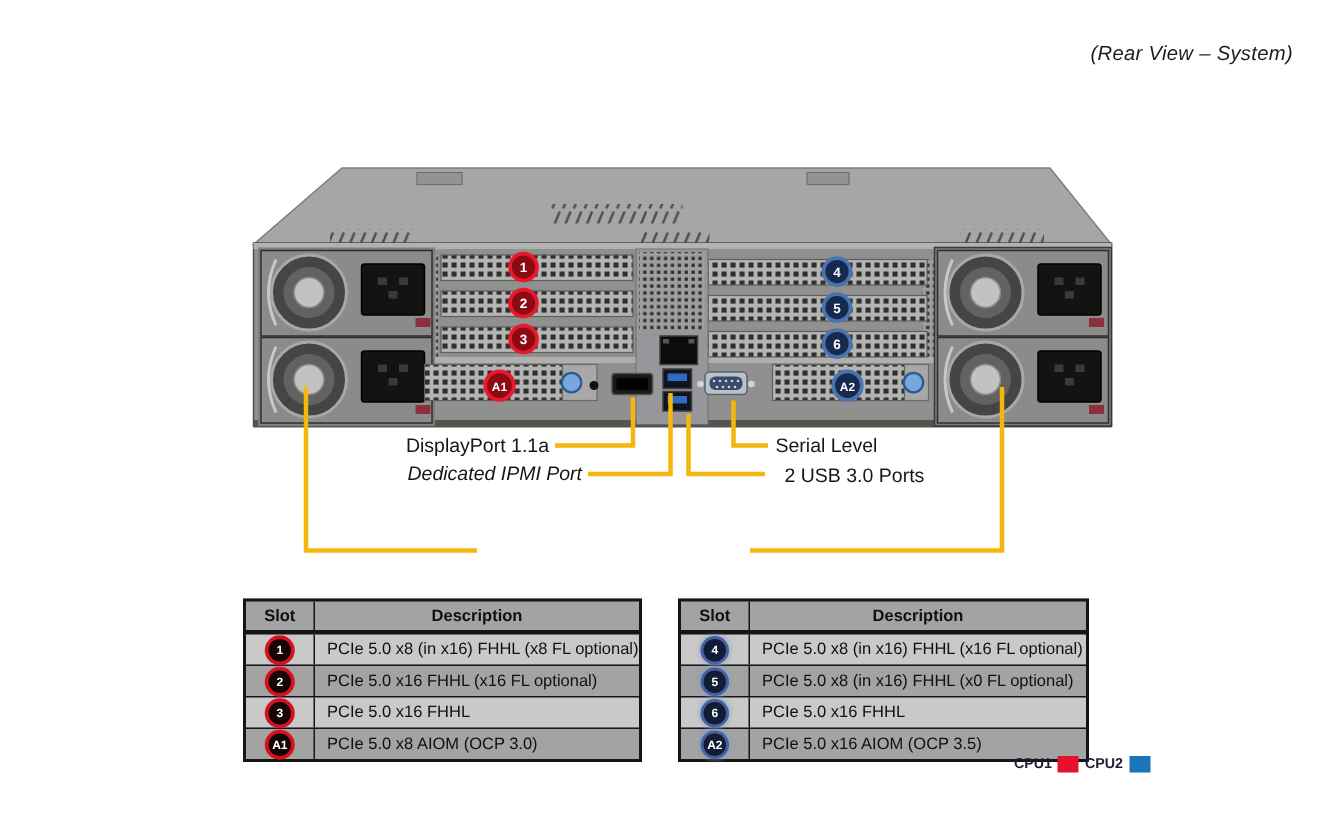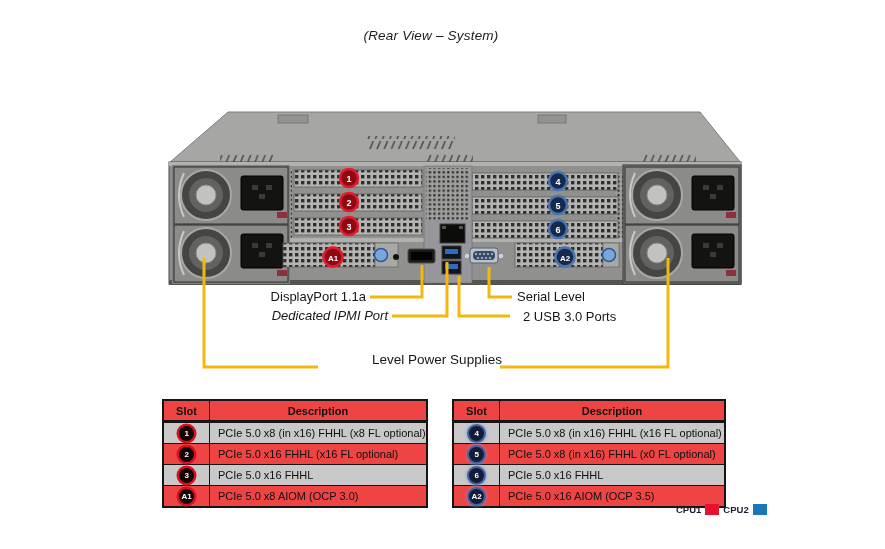--- a/index.html
+++ b/index.html
@@ -1,26 +1,26 @@
 <!DOCTYPE html>
 <html><head>
 <meta charset="utf-8">
 <style>
   html,body{margin:0;padding:0;background:#fff;}
   #stage{position:relative;width:885px;height:549px;background:#ffffff;overflow:hidden;
          font-family:"Liberation Sans",sans-serif;}
   #figure-svg{position:absolute;left:0;top:0;}
-  .page-title{position:absolute;top:28px;left:0;width:862px;text-align:center;
+  .page-title{position:absolute;top:28px;left:0;width:862px;text-align:right;
               font-size:13.5px;font-style:italic;color:#1c1c1c;letter-spacing:.2px;}
   .callout{position:absolute;font-size:13px;color:#161616;white-space:nowrap;line-height:1.1;}
   .callout.right-align{text-align:right;}
   .psu-callout{position:absolute;left:320px;top:352px;width:234px;text-align:center;
                font-size:13.5px;color:#161616;line-height:16px;}
   
-  .tbl{position:absolute;border:2px solid #151515;background:#ef4444;box-sizing:border-box;}
+  .tbl{position:absolute;border:2px solid #151515;background:#a3a3a3;box-sizing:border-box;}
   .tbl-head{display:flex;height:19px;align-items:center;border-bottom:2px solid #151515;}
   .tbl-row{display:flex;height:20px;align-items:center;border-top:1px solid #151515;}
   .tbl-row:nth-child(even){background:#c9c9c9;}
   .slot-cell{width:46px;height:100%;display:flex;align-items:center;justify-content:center;
              border-right:1.5px solid #151515;box-sizing:border-box;flex:none;}
   .desc-cell{flex:1;height:100%;display:flex;align-items:center;padding-left:8px;
              font-size:11px;color:#101010;box-sizing:border-box;}
   .th-slot{width:46px;text-align:center;font-weight:bold;font-size:11px;color:#101010;
            border-right:1.5px solid #151515;height:100%;display:flex;align-items:center;justify-content:center;box-sizing:border-box;flex:none;}
   .th-desc{flex:1;text-align:center;font-weight:bold;font-size:11px;color:#101010;}
@@ -235,21 +235,20 @@
       <path d="M447,262 V316 H392"></path>
       <path d="M459,276 V316 H510"></path>
     </g>
   </svg>
 
   <div class="callout right-align" style="right:519px;top:290px;">DisplayPort 1.1a</div>
   <div class="callout right-align" style="right:497px;top:309px;font-style:italic;">Dedicated IPMI  Port</div>
   <div class="callout" style="left:517px;top:290px;">Serial Level</div>
   <div class="callout" style="left:523px;top:310px;">2 USB 3.0 Ports</div>
   <div class="psu-callout">
-    <div>Level Power Supplies</div>
   </div>
 
   <div class="tbl" style="left:162px;top:399px;width:266px;">
     <div class="tbl-head">
       <div class="th-slot">Slot</div>
       <div class="th-desc">Description</div>
     </div>
     <div class="tbl-row">
       <div class="slot-cell">
           <span class="badge red">1</span>

